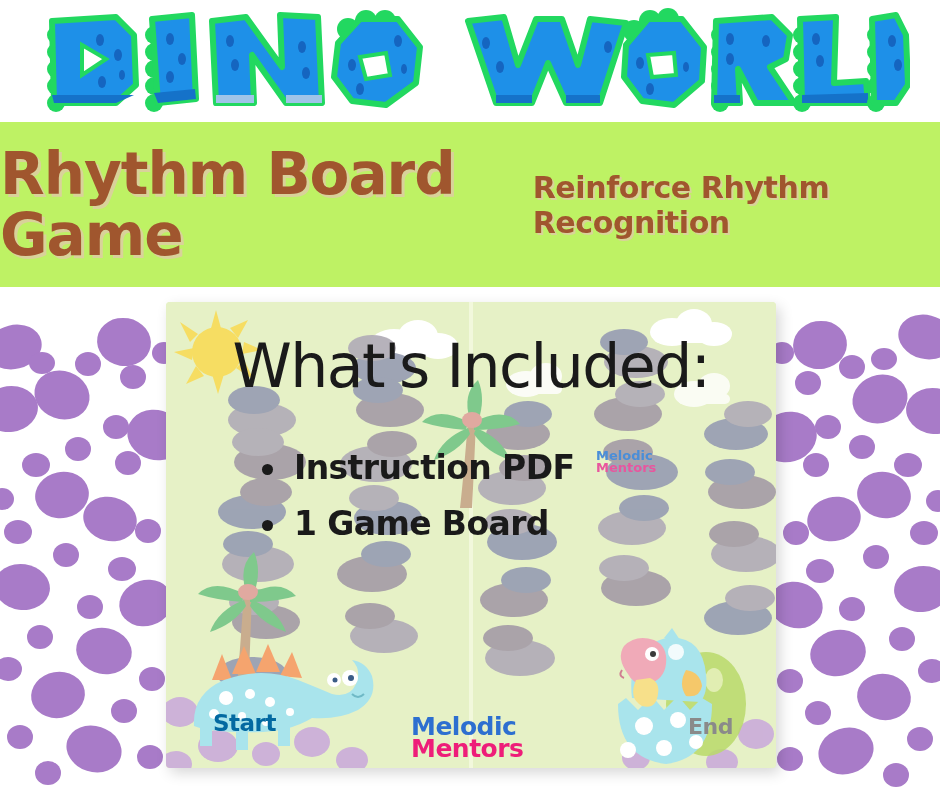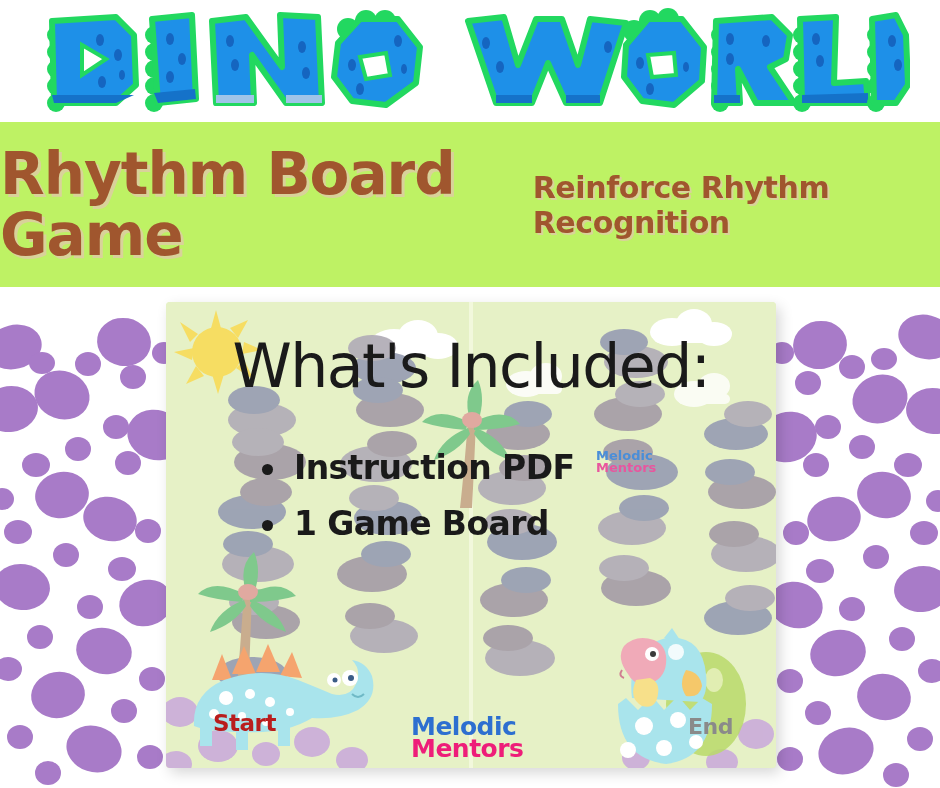--- a/index.html
+++ b/index.html
@@ -127,21 +127,21 @@
   .logo-big .lg-l2 {
     font-family:"DejaVu Sans", sans-serif;
     font-size:25px; font-weight:bold; color:#EE1D79;
     letter-spacing:-0.5px;
   }
 
   .start-label {
     position:absolute; left:47px; top:408px; z-index:7;
     font-family:"DejaVu Sans", sans-serif;
     font-size:23px; font-weight:bold;
-    color:#b91c1c;
+    color:#0369a1;
     letter-spacing:-0.5px;
     text-align:center;
   }
   .end-label {
     position:absolute; left:522px; top:412px; z-index:7;
     font-family:"DejaVu Sans", sans-serif;
     font-size:22px; font-weight:bold;
     color:#8A8A8A;
     letter-spacing:-0.5px;
   }

